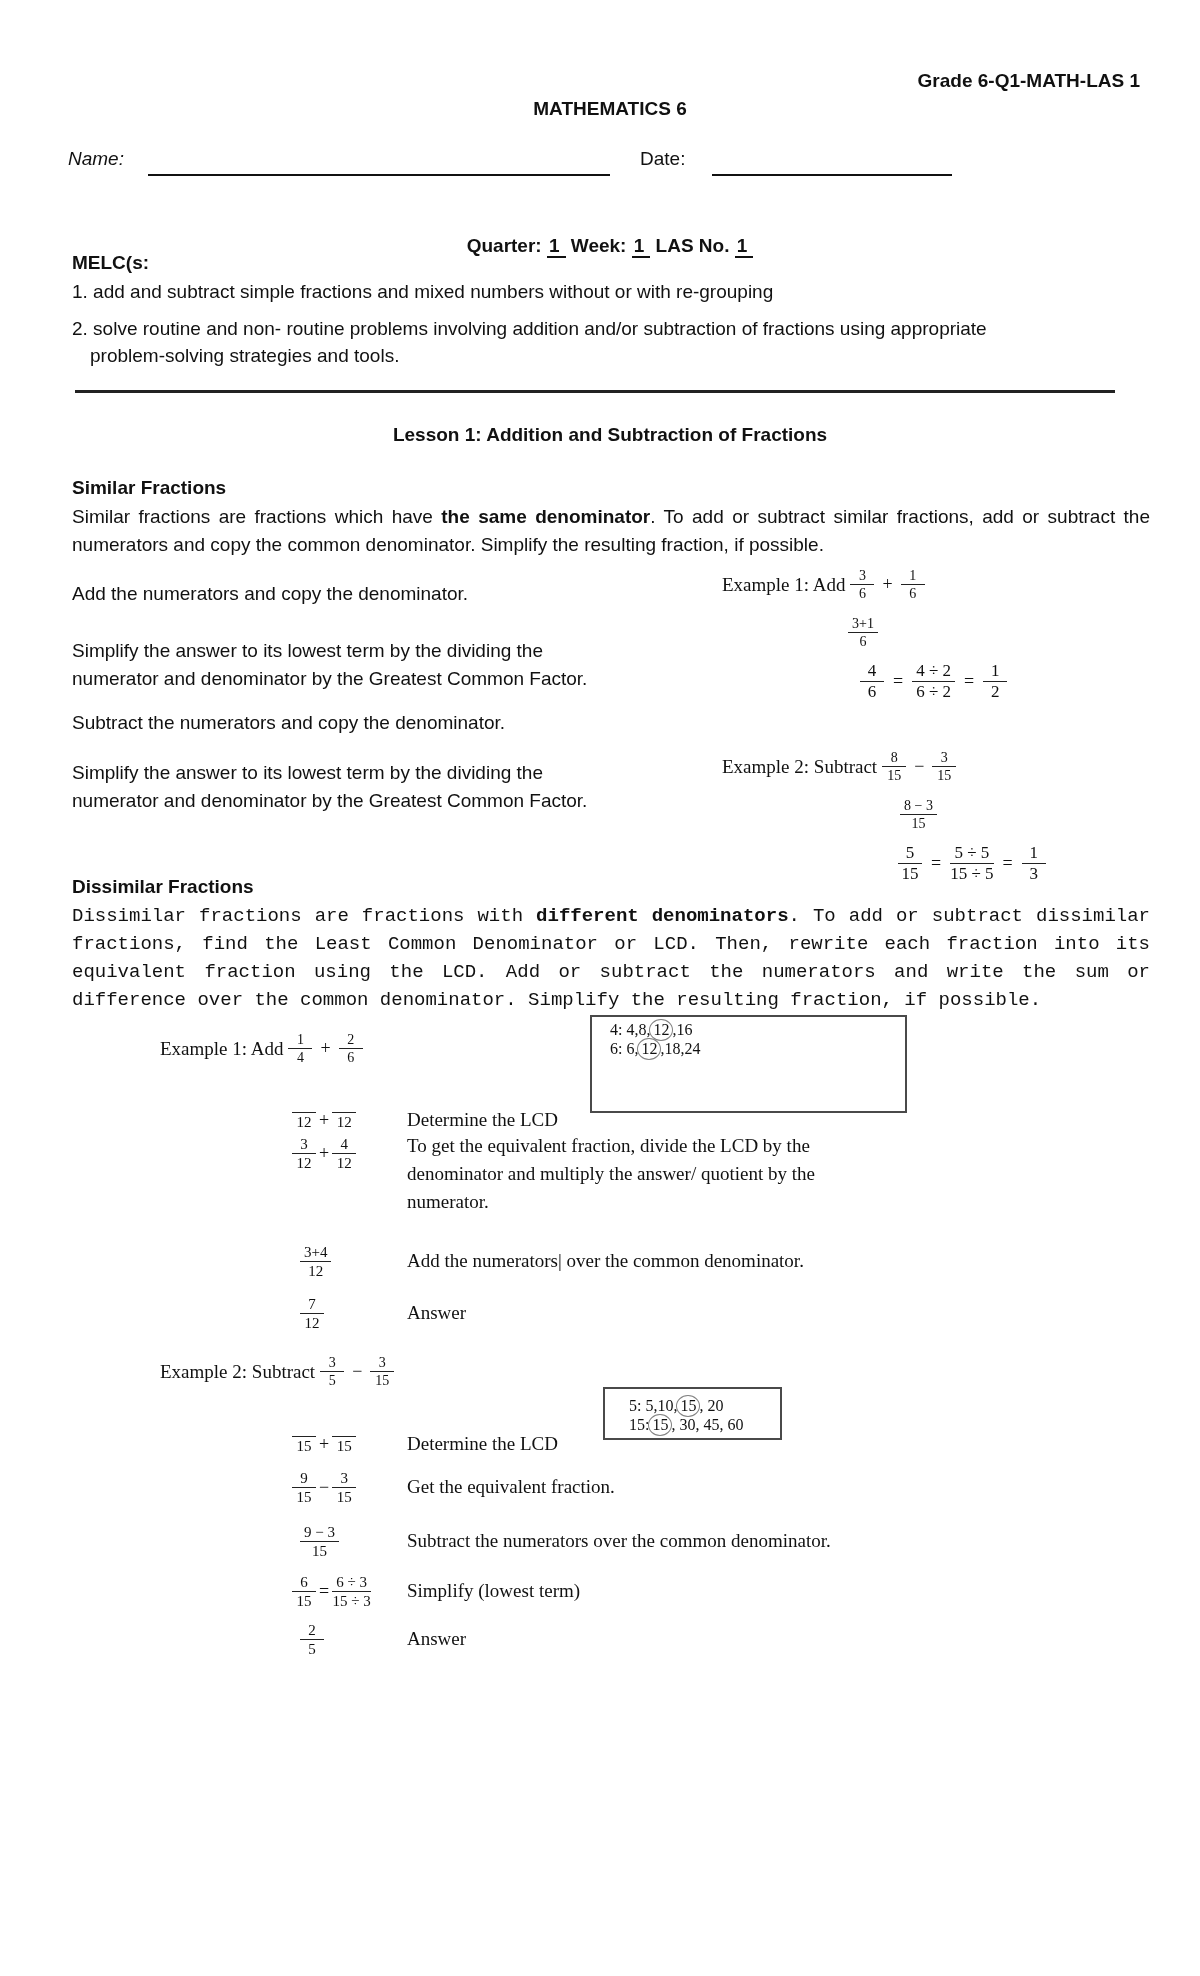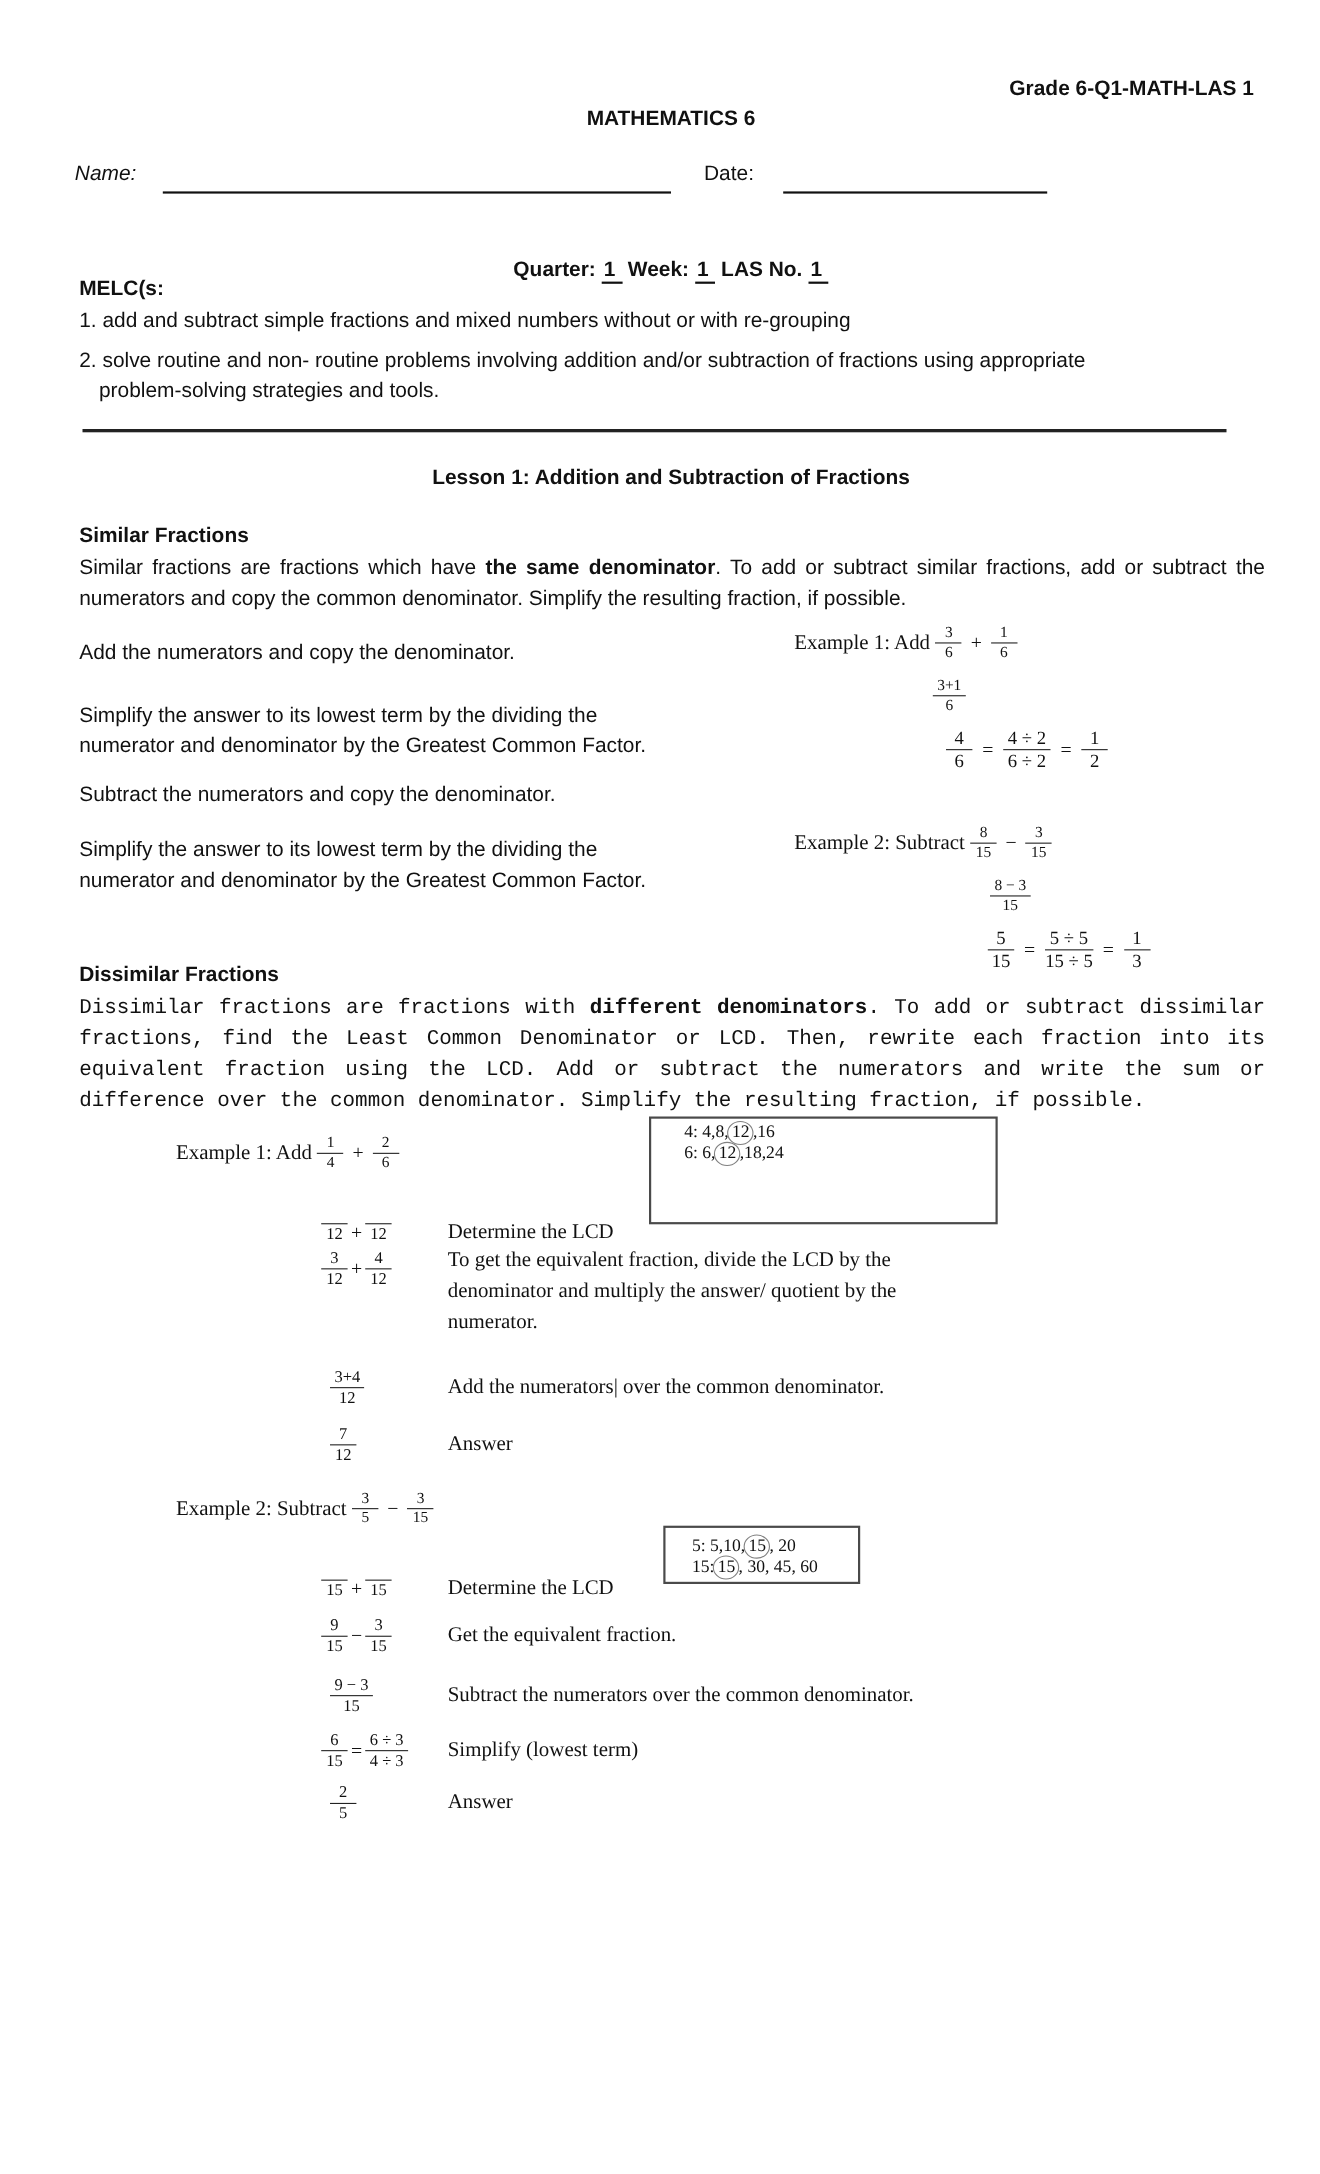--- a/index.html
+++ b/index.html
@@ -46,21 +46,21 @@
   #sim-ex1-head{left:722px;top:568px;}
   #sim-ex1-work{left:848px;top:616px;}
   #sim-ex1-eq{left:860px;top:662px;}
   #sim-ex2-head{left:722px;top:750px;}
   #sim-ex2-work{left:900px;top:798px;}
   #sim-ex2-eq{left:898px;top:844px;}
   #dis-heading{left:72px;top:876px;text-align:right;}
   #dis-intro{left:72px;top:902px;width:1078px;line-height:28px;text-align:justify;font-family:Liberation Mono, monospace;}
   #dis-ex1-head{left:160px;top:1032px;}
   #lcd-box1{left:590px;top:1015px;width:317px;height:98px;border:2px solid #4a4a4a;box-sizing:border-box;
-            padding:3px 8px 3px 30px;font-family:"Liberation Serif",serif;font-size:16px;line-height:19px;}
+            padding:3px 8px 3px 18px;font-family:"Liberation Serif",serif;font-size:16px;line-height:19px;}
   #lcd-box1 .note{text-align:justify;}
   #lcd-box2{left:603px;top:1387px;width:179px;height:53px;border:2px solid #4a4a4a;box-sizing:border-box;
             padding:7px 6px 3px 24px;font-family:"Liberation Serif",serif;font-size:16px;line-height:19px;}
   .oval{display:inline-block;border:1.5px solid #808080;border-radius:50%;padding:0 3px 1px;margin:-2px -1px;}
   .work-row{position:absolute;left:292px;display:flex;align-items:center;}
   .work-row.top{align-items:flex-start;}
   .fr-area{width:115px;display:flex;align-items:center;flex-shrink:0;}
   .fr-area.single{justify-content:flex-start;padding-left:8px;box-sizing:border-box;}
   .row-label{font-family:"Liberation Serif",serif;font-size:19px;line-height:28px;}
   #d1-row0{top:1098px;height:44px;}
@@ -300,21 +300,21 @@
 
 <div class="work-row" id="d2-row3">
   <span class="fr-area">
     <span class="fr fr-m">
         <span class="n">6</span>
         <span class="d">15</span>
       </span>
     <span class="mop">=</span>
     <span class="fr fr-m">
         <span class="n">6 ÷ 3</span>
-        <span class="d">4 ÷ 3</span>
+        <span class="d">15 ÷ 3</span>
       </span>
   </span>
   <span class="row-label">Simplify (lowest term)</span>
 </div>
 
 <div class="work-row" id="d2-row4">
   <span class="fr-area single">
     <span class="fr fr-m">
         <span class="n">2</span>
         <span class="d">5</span>

